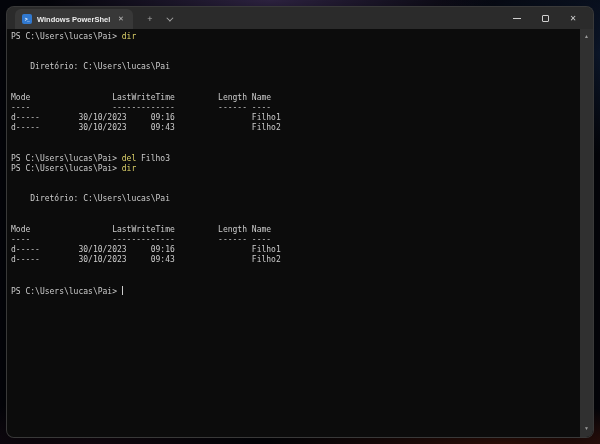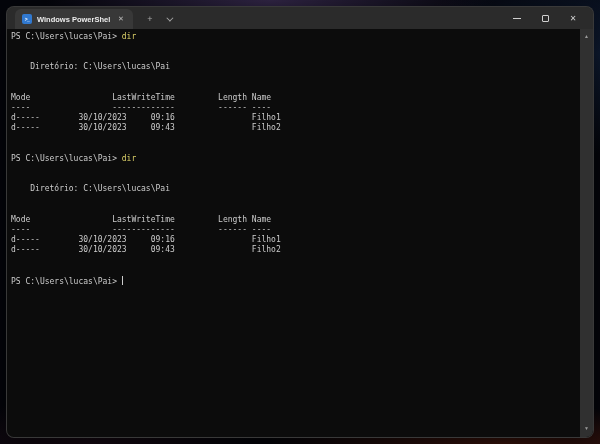--- a/index.html
+++ b/index.html
@@ -139,20 +139,21 @@
         <div class="line"></div>
         <div class="line"><span class="seg-plain">    Diretório: C:\Users\lucas\Pai</span></div>
         <div class="line"></div>
         <div class="line"></div>
         <div class="line"><span class="seg-plain">Mode                 LastWriteTime         Length Name</span></div>
         <div class="line"><span class="seg-plain">----                 -------------         ------ ----</span></div>
         <div class="line"><span class="seg-plain">d-----        30/10/2023     09:16                Filho1</span></div>
         <div class="line"><span class="seg-plain">d-----        30/10/2023     09:43                Filho2</span></div>
         <div class="line"></div>
         <div class="line"></div>
+        <div class="line"><span class="seg-plain">PS C:\Users\lucas\Pai&gt; </span><span class="seg-cmd">del</span><span class="seg-plain"> Filho3</span></div>
         <div class="line"><span class="seg-plain">PS C:\Users\lucas\Pai&gt; </span><span class="seg-cmd">dir</span></div>
         <div class="line"></div>
         <div class="line"></div>
         <div class="line"><span class="seg-plain">    Diretório: C:\Users\lucas\Pai</span></div>
         <div class="line"></div>
         <div class="line"></div>
         <div class="line"><span class="seg-plain">Mode                 LastWriteTime         Length Name</span></div>
         <div class="line"><span class="seg-plain">----                 -------------         ------ ----</span></div>
         <div class="line"><span class="seg-plain">d-----        30/10/2023     09:16                Filho1</span></div>
         <div class="line"><span class="seg-plain">d-----        30/10/2023     09:43                Filho2</span></div>

